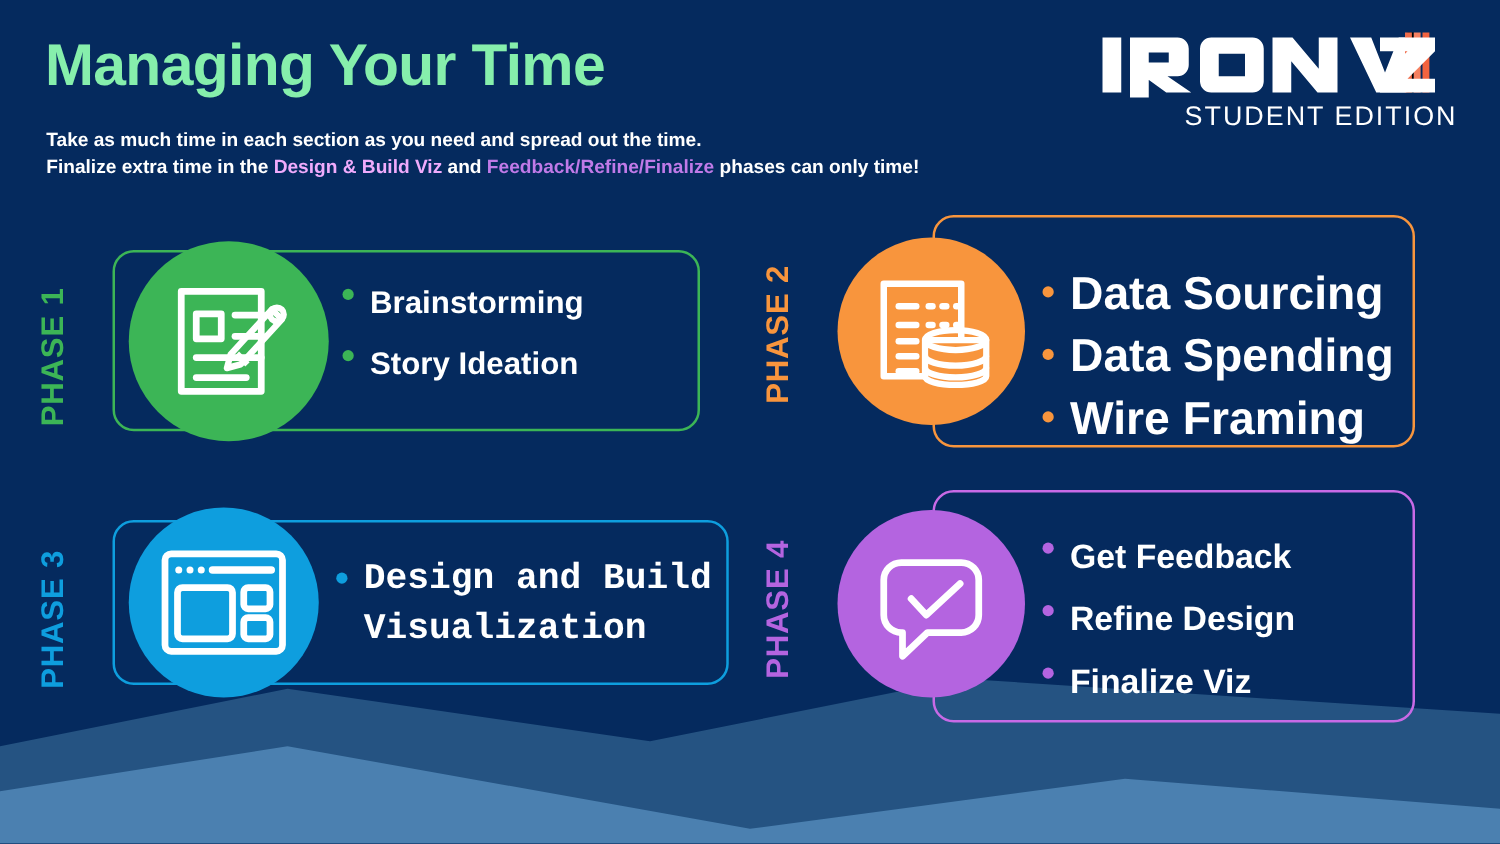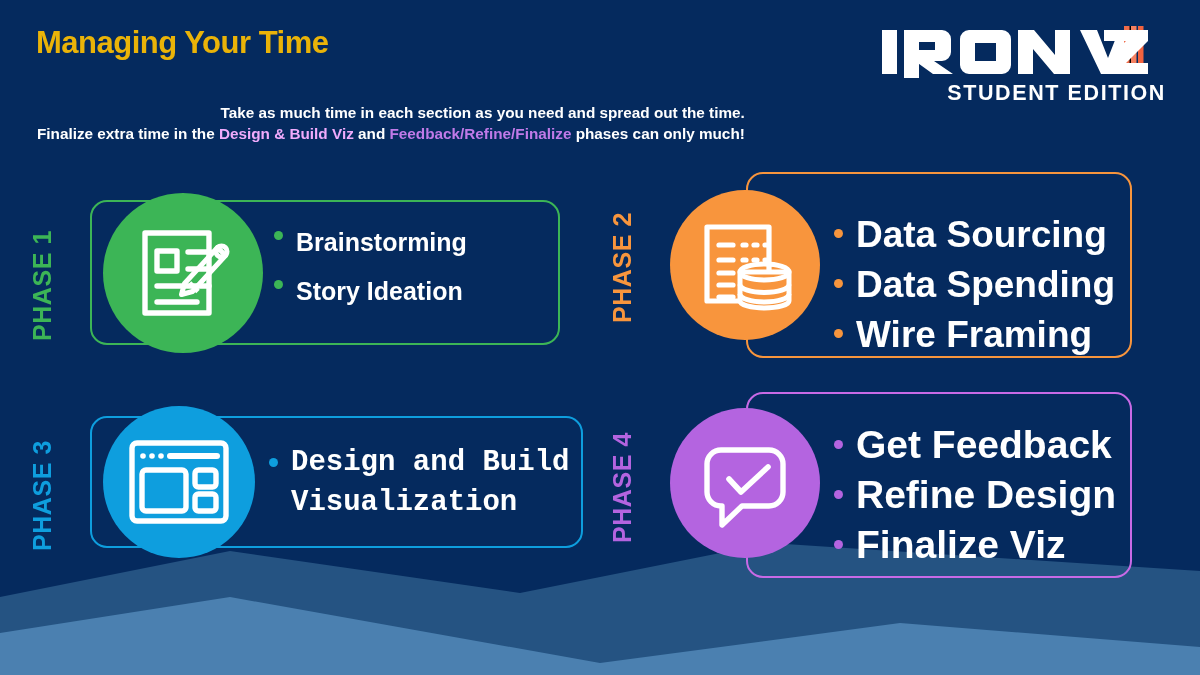--- a/index.html
+++ b/index.html
@@ -21,37 +21,36 @@
     position: absolute;
     left: 0; bottom: 0;
     width: 1200px; height: 140px;
     pointer-events: none;
   }
   
   .title {
     position: absolute;
     left: 36px;
     top: 26px;
-    font-size: 31px;
+    font-size: 47px;
     font-weight: bold;
-    color: #eab308;
+    color: #86efac;
     letter-spacing: -0.5px;
     line-height: 1.1;
     white-space: nowrap;
   }
   .subtitle {
     position: absolute;
     left: 37px;
     top: 102px;
     font-size: 15.3px;
     font-weight: bold;
     color: #ffffff;
     line-height: 21px;
     white-space: nowrap;
-    text-align: right;
   }
   .sub-line { display: block; }
   .hl-blue { color: #f0abfc; }
   .hl-purple { color: #c07ae8; }
 
   
   .logo {
     position: absolute;
     right: 32px;
     top: 26px;
@@ -60,21 +59,21 @@
   }
   .logo-wordmark {
     display: block;
     text-align: right;
   }
   .logo-sub {
     position: absolute;
     right: 2px;
     bottom: 2px;
     font-size: 21.5px;
-    font-weight: bold;
+    font-weight: normal;
     letter-spacing: 1.6px;
     color: #ffffff;
     line-height: 1;
   }
 
   
   .phase {
     position: absolute;
     width: 560px;
     height: 215px;
@@ -139,37 +138,37 @@
     width: 9px;
     height: 9px;
     border-radius: 50%;
     background: var(--bullet-color);
   }
 
   
   #phase1 .bullets { left: 250px; top: 40px; font-size: 25px; line-height: 49px; }
   #phase2 .bullets { left: 230px; top: 50px; font-size: 37px; line-height: 50px; }
   #phase3 .bullets { left: 245px; top: 55px; font-size: 29px; line-height: 40px; font-family: Liberation Mono, monospace; }
-  #phase4 .bullets { left: 230px; top: 40px; font-size: 39px; line-height: 50px; }
+  #phase4 .bullets { left: 230px; top: 40px; font-size: 27px; line-height: 50px; }
 </style>
 </head>
 <body>
 
 <div id="canvas">
 
   <svg class="waves" viewBox="0 0 1200 140" preserveAspectRatio="none">
     <polygon points="0,62 230,16 520,58 770,8 1200,36 1200,140 0,140" fill="#255382"></polygon>
     <polygon points="0,98 230,62 600,128 900,88 1200,112 1200,140 0,140" fill="#4b80b0"></polygon>
   </svg>
 
   <div class="title">Managing Your Time</div>
 
   <div class="subtitle">
     <span class="sub-line">Take as much time in each section as you need and spread out the time.</span>
-    <span class="sub-line"><span>Finalize extra time in the </span><span class="hl-blue">Design &amp; Build Viz</span><span> and </span><span class="hl-purple">Feedback/Refine/Finalize</span><span> phases can only much!</span></span>
+    <span class="sub-line"><span>Finalize extra time in the </span><span class="hl-blue">Design &amp; Build Viz</span><span> and </span><span class="hl-purple">Feedback/Refine/Finalize</span><span> phases can only time!</span></span>
   </div>
 
   <div class="logo">
     <svg class="logo-wordmark" width="300" height="56" viewBox="0 0 300 56">
 
       <g fill="#ffffff">
 
         <rect x="14" y="4" width="15" height="44"></rect>
 
         <path d="M36 4 h38 a9 9 0 0 1 9 9 v13 a9 9 0 0 1 -9 9 h-8 l19 13 v0 h-20 l-18 -13 v-11 h20 v-8 h-16 v36 h-15 z"></path>

